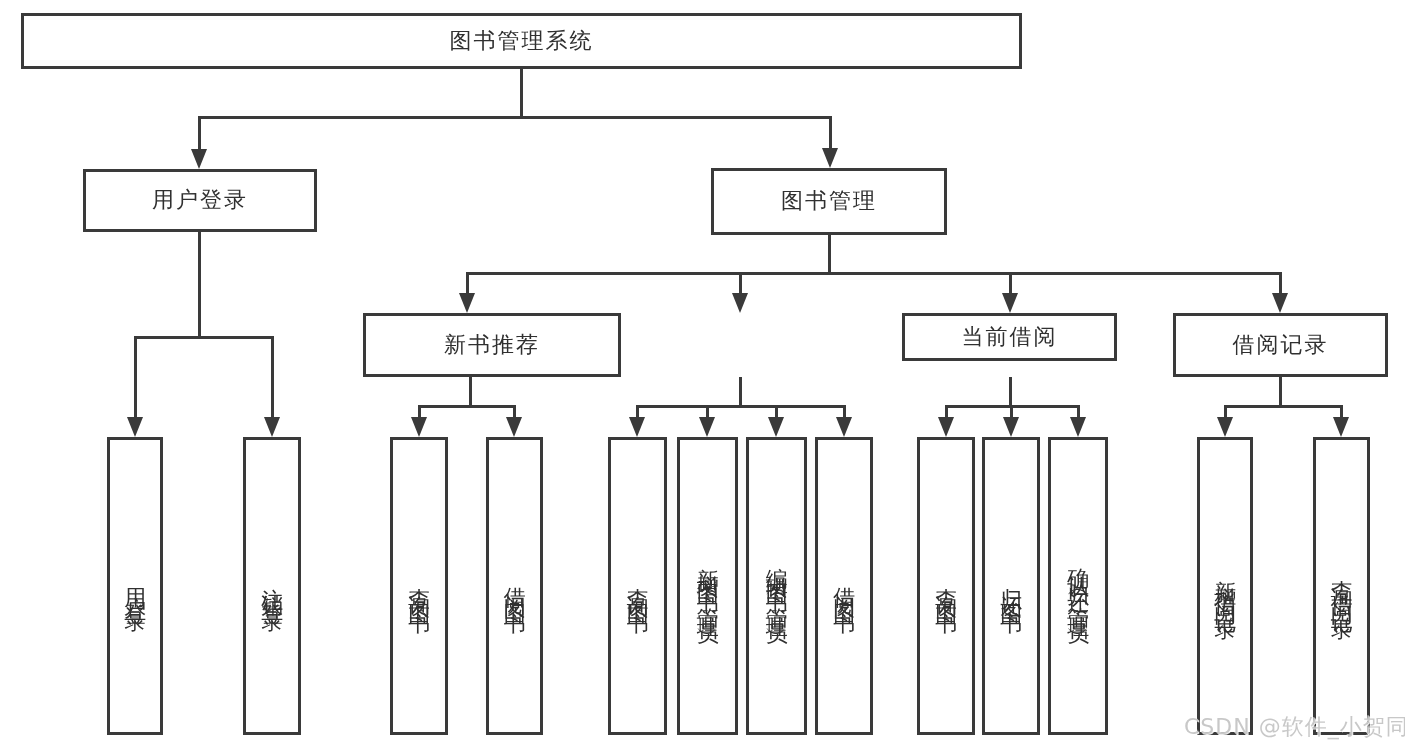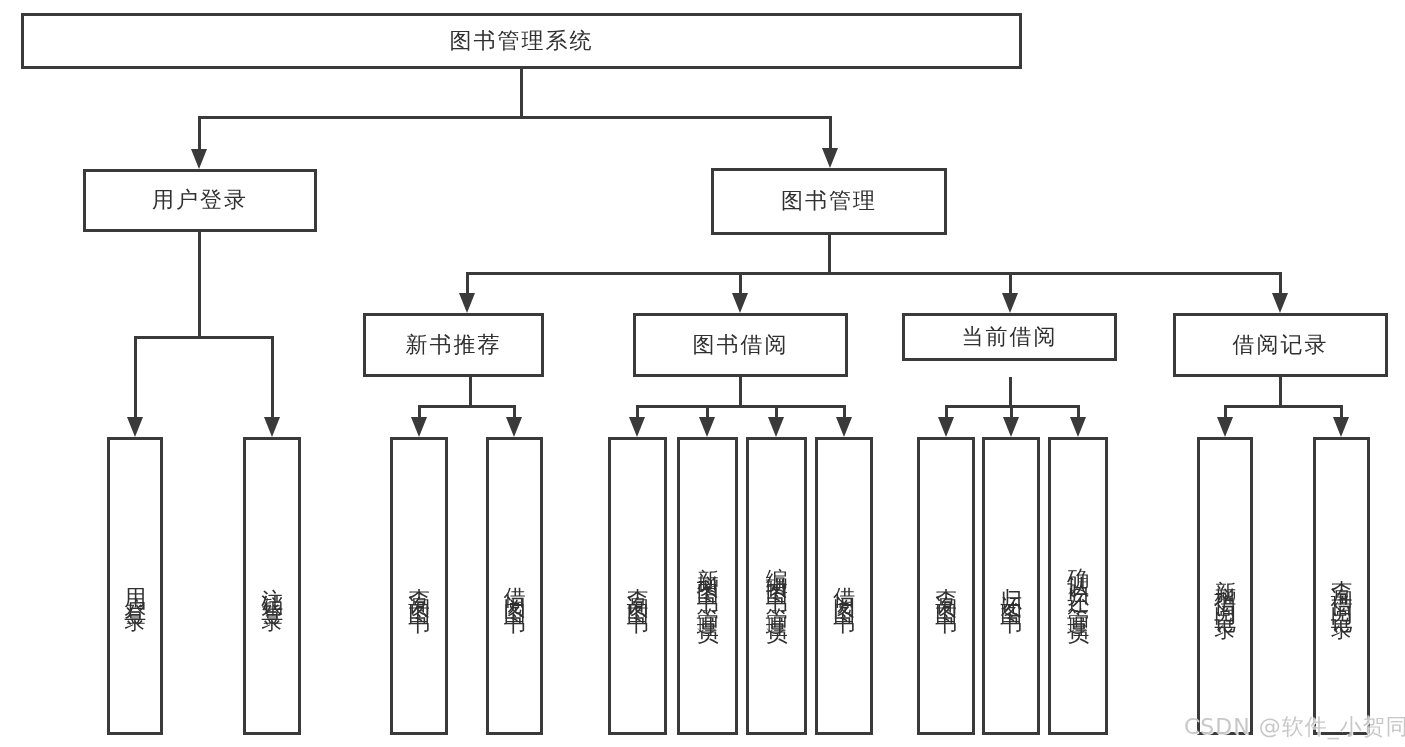--- a/index.html
+++ b/index.html
@@ -58,22 +58,21 @@
 </head>
 <body>
 
 <div id="canvas">
 
   <div class="box" style="left:21px;top:13px;width:1001px;height:56px">图书管理系统</div>
 
   <div class="box" style="left:83px;top:169px;width:234px;height:63px">用户登录</div>
   <div class="box" style="left:711px;top:168px;width:236px;height:67px">图书管理</div>
 
-  <div class="box" style="left:363px;top:313px;width:181px;height:64px">新书推荐</div>
-  <div class="box" style="left:633px;top:313px;width:215px;height:64px">图书借阅</div>
+  <div class="box" style="left:363px;top:313px;width:258px;height:64px">新书推荐</div>
   <div class="box" style="left:902px;top:313px;width:215px;height:48px">当前借阅</div>
   <div class="box" style="left:1173px;top:313px;width:215px;height:64px">借阅记录</div>
 
   <div class="box leaf" style="left:107px;top:437px;width:56px;height:298px">用户登录</div>
   <div class="box leaf" style="left:243px;top:437px;width:58px;height:298px">注销登录</div>
   <div class="box leaf" style="left:390px;top:437px;width:58px;height:298px">查询图书</div>
   <div class="box leaf" style="left:486px;top:437px;width:57px;height:298px">借阅图书</div>
   <div class="box leaf" style="left:608px;top:437px;width:59px;height:298px">查询图书</div>
   <div class="box leaf" style="left:677px;top:437px;width:61px;height:298px">新增图书（管理员）</div>
   <div class="box leaf" style="left:746px;top:437px;width:61px;height:298px">编辑图书（管理员）</div>

